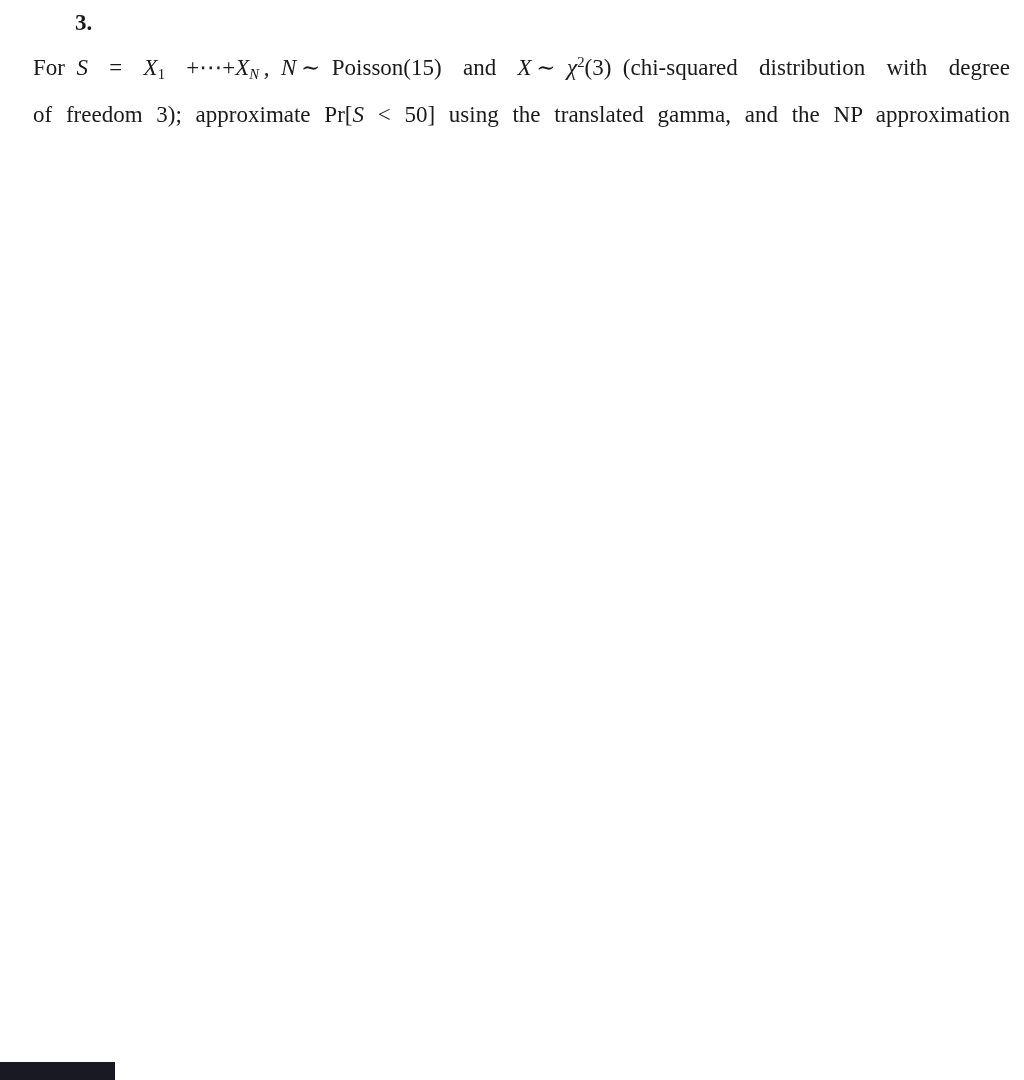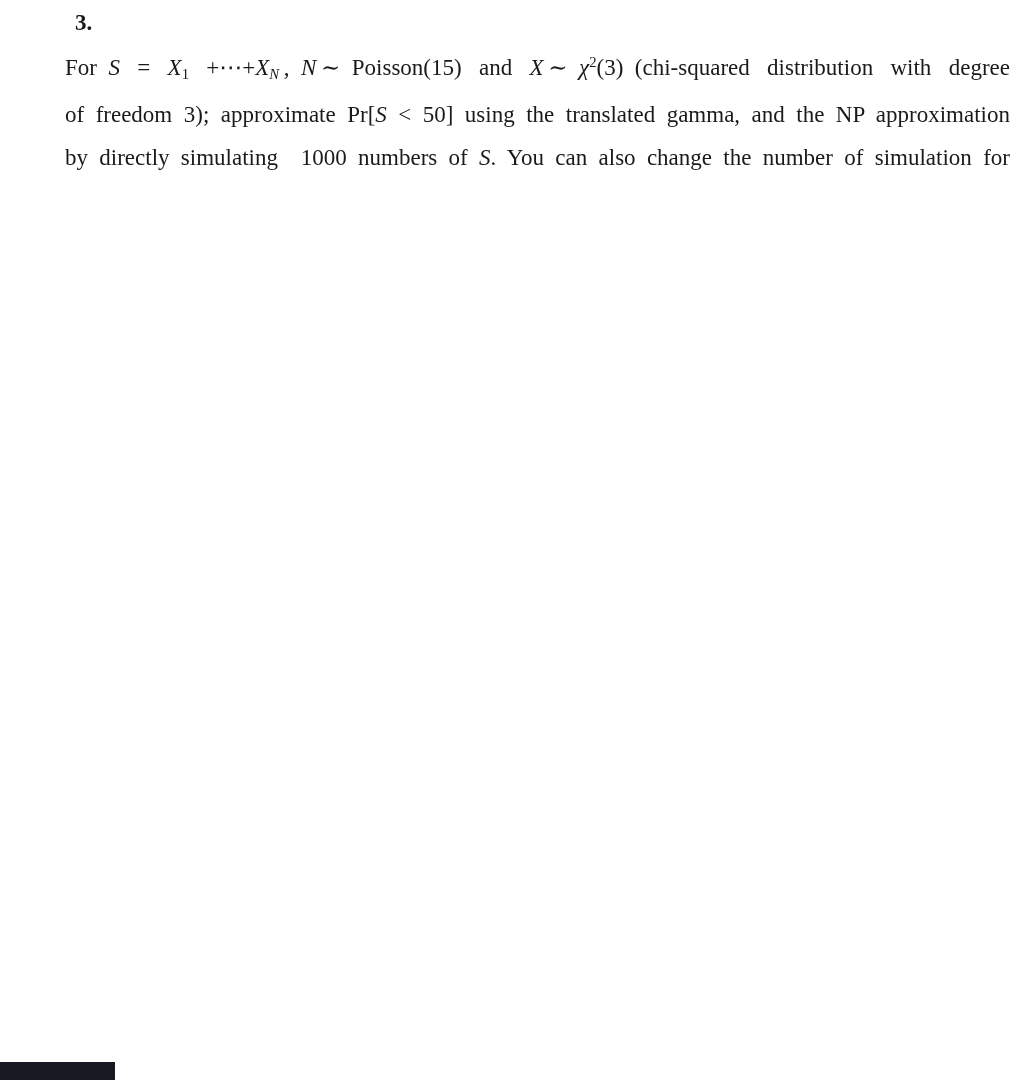--- a/index.html
+++ b/index.html
@@ -26,21 +26,20 @@
   .heading .num {
     min-width: 78px;
   }
   .para {
     margin: 9px 14px 0 33px;
     font-size: 23px;
     line-height: 43.5px;
   }
   .line {
     white-space: normal;
-    margin-left: 32px;
   }
   .line.just {
     text-align: justify;
     text-align-last: justify;
   }
   .seg-n { font-style: normal; }
   .seg-i { font-style: italic; }
   .seg-sub {
     font-style: normal;
     font-size: 0.64em;
@@ -72,18 +71,17 @@
 
 <div class="doc" style="background: rgb(255, 255, 255); color: rgb(26, 26, 26);">
 
   <div class="heading">
     <span class="num">3.</span>
   </div>
 
   <div class="para">
     <div class="line just"><span class="seg-n">For </span><span class="seg-i">S</span><span class="seg-n"> = </span><span class="seg-i">X</span><span class="seg-sub">1</span><span class="seg-n"> +⋯+</span><span class="seg-i">X</span><span class="seg-subi">N</span><span class="seg-n"> , </span><span class="seg-i">N</span><span class="seg-n"> ∼ Poisson(15) and </span><span class="seg-i">X</span><span class="seg-n"> ∼ </span><span class="seg-i">χ</span><span class="seg-sup">2</span><span class="seg-n">(3) (chi-squared distribution with degree</span></div>
     <div class="line just"><span class="seg-n">of freedom 3); approximate Pr[</span><span class="seg-i">S</span><span class="seg-n"> &lt; 50] using the translated gamma, and the NP approximation</span></div>
-    <div class="line just"><span class="seg-n">by directly simulating  1000 numbers of </span><span class="seg-i">S</span><span class="seg-n">. You can also change the number of simulation for</span></div>
   </div>
 
   <div class="bottom-bar" style="background: rgb(25, 25, 35);"></div>
 
 </div>
 
 </body></html>

